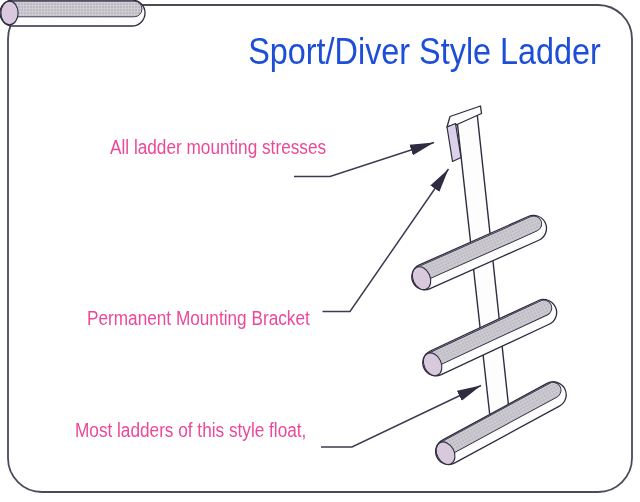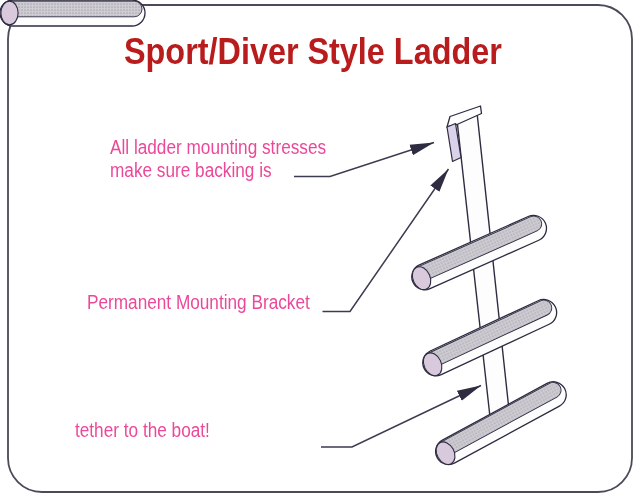--- a/index.html
+++ b/index.html
@@ -2,30 +2,30 @@
 <html><head>
 <meta charset="utf-8">
 <style>
   html,body{margin:0;padding:0;background:#ffffff;}
   #canvas{
     position:relative;width:640px;height:502px;background:#ffffff;overflow:hidden;
     font-family:"Liberation Sans","DejaVu Sans",sans-serif;color:#26263a;
   }
   #diagram-svg{position:absolute;left:0;top:0;width:640px;height:502px;}
   .title{
-    position:absolute;left:0;right:14px;top:31px;text-align:center;
-    font-size:37px;line-height:42px;font-weight:700;color:#b91c1c;
+    position:absolute;left:0;right:14px;top:31px;text-align:right;
+    font-size:37px;line-height:42px;font-weight:400;color:#1d4ed8;
   }
   .title .cx{display:inline-block;transform:scaleX(0.875);transform-origin:50% 0;white-space:pre;}
   .ann{position:absolute;font-size:20px;color:#ec4899;}
   .ann .line{line-height:23px;height:23px;}
   .ann .cx{display:inline-block;transform:scaleX(0.86);transform-origin:0 0;white-space:pre;}
   #ann-stress{left:110px;top:136px;}
   #ann-bracket{left:87px;top:291px;}
-  #ann-bracket .line{line-height:22px;height:22px;}
+  #ann-bracket .line{line-height:22px;height:22px;margin-top:16px;}
   #ann-float{left:75px;top:419px;}
   #ann-float .line{line-height:22px;height:22px;}
 </style>
 </head>
 <body>
 
 <div id="canvas">
 
   <svg id="diagram-svg" viewBox="0 0 640 502" aria-hidden="true">
     <defs>
@@ -63,24 +63,23 @@
       <polyline points="321,447 352,447 481,385.5" marker-end="url(#ah)"></polyline>
     </g>
   </svg>
 
   <div class="title">
     <span class="cx">Sport/Diver Style Ladder</span>
   </div>
 
   <div class="ann" id="ann-stress">
     <div class="line"><span class="cx">All ladder mounting stresses</span></div>
-    <div class="line"><span class="cx">make sure backing is</span></div>
   </div>
 
   <div class="ann" id="ann-bracket">
     <div class="line"><span class="cx">Permanent Mounting Bracket</span></div>
   </div>
 
   <div class="ann" id="ann-float">
-    <div class="line"><span class="cx">tether to the boat!</span></div>
+    <div class="line"><span class="cx">Most ladders of this style float,</span></div>
   </div>
 
 </div>
 
 </body></html>

